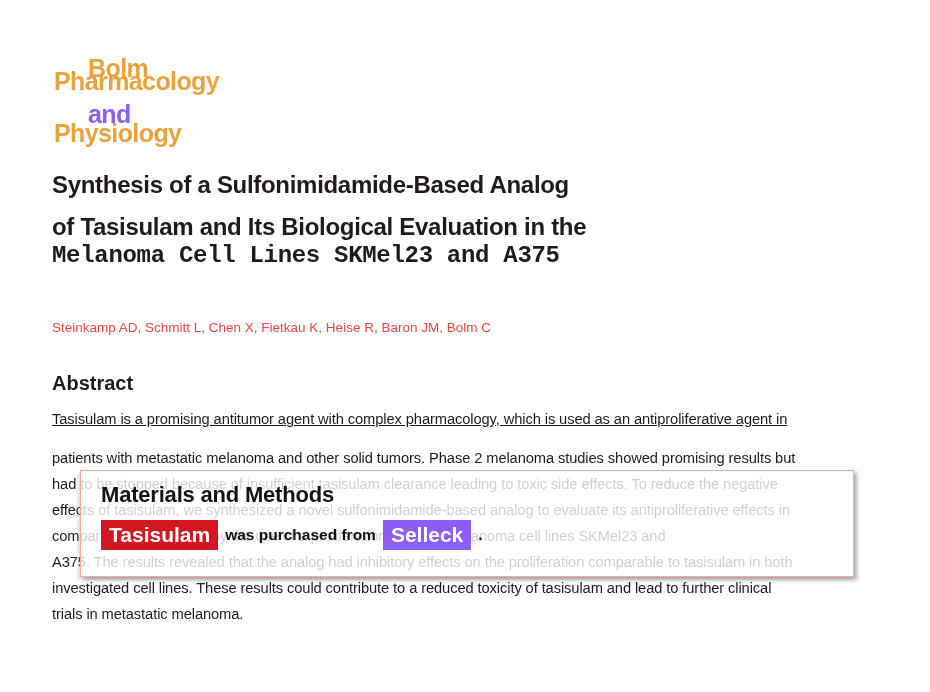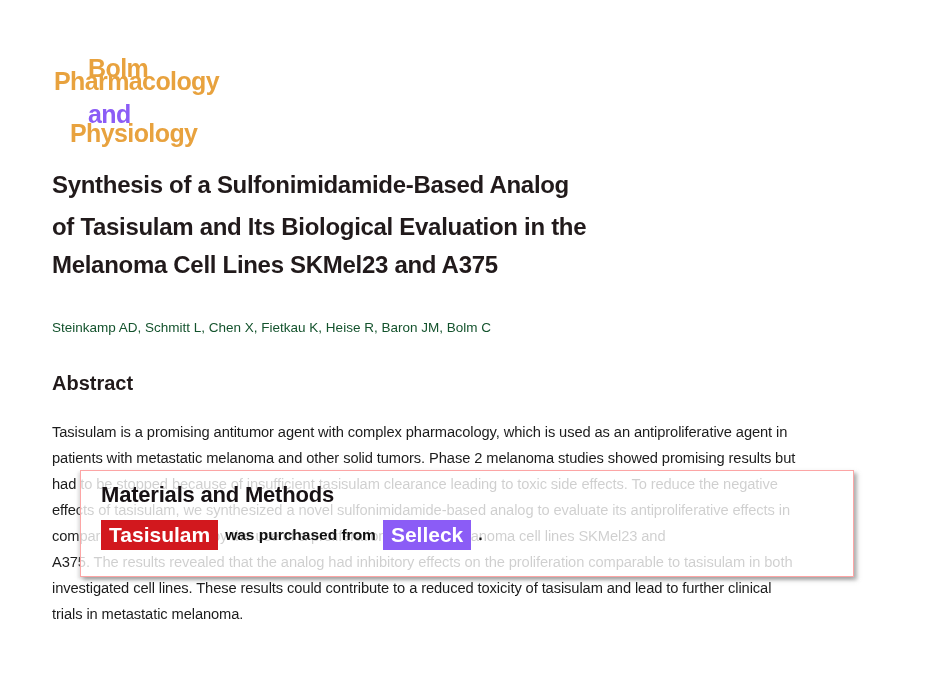--- a/index.html
+++ b/index.html
@@ -9,41 +9,41 @@
     overflow:hidden;
   }
   
   .logo-line{
     position:absolute;font-weight:bold;font-size:25px;line-height:1;
     letter-spacing:-0.6px;white-space:nowrap;
   }
   .logo-skin{left:88px;top:56px;}
   .logo-pharm{left:54px;top:69px;}
   .logo-and{left:88px;top:102px;}
-  .logo-phys{left:54px;top:121px;margin-left:16px;}
+  .logo-phys{left:54px;top:121px;}
   
   .title-line{
     position:absolute;left:52px;font-weight:bold;font-size:24px;line-height:1;
     letter-spacing:-0.3px;white-space:nowrap;color:#211a1b;
   }
-  .t0{top:173px;} .t1{top:215px;} .t2{top:253px;}
+  .t0{top:173px;} .t1{top:215px;} .t2{top:244px;font-family:Liberation Mono, monospace;}
   
   .authors{
-    position:absolute;left:52px;top:320px;font-size:13.5px;color:#14532d;
+    position:absolute;left:52px;top:320px;font-size:13.5px;color:#ef4444;
     white-space:nowrap;
   }
   
   .abstract-heading{
     position:absolute;left:52px;top:372px;font-size:20px;font-weight:bold;color:#211a1b;
   }
   .abs-line{
     position:absolute;left:52px;font-size:14.7px;line-height:18px;color:#1c1c1c;
     white-space:nowrap;letter-spacing:-0.1px;
   }
-  .a0{top:423px;} .a1{top:449px;text-align:center;} .a2{top:475px;} .a3{top:501px;text-align:center;}
+  .a0{top:410px;text-decoration:underline;} .a1{top:449px;text-align:center;} .a2{top:475px;} .a3{top:501px;text-align:center;}
   .a4{top:527px;} .a5{top:553px;} .a6{top:579px;} .a7{top:605px;}
   
   .popup{
     position:absolute;left:80px;top:470px;width:772px;height:105px;
     background:rgba(255,255,255,0.79);
     border:1px solid #fca5a5;
     box-shadow:3px 3px 4px rgba(110,110,110,0.55), -2px 2px 3px rgba(170,170,170,0.35);
     z-index:10;
   }
   .popup-heading{

